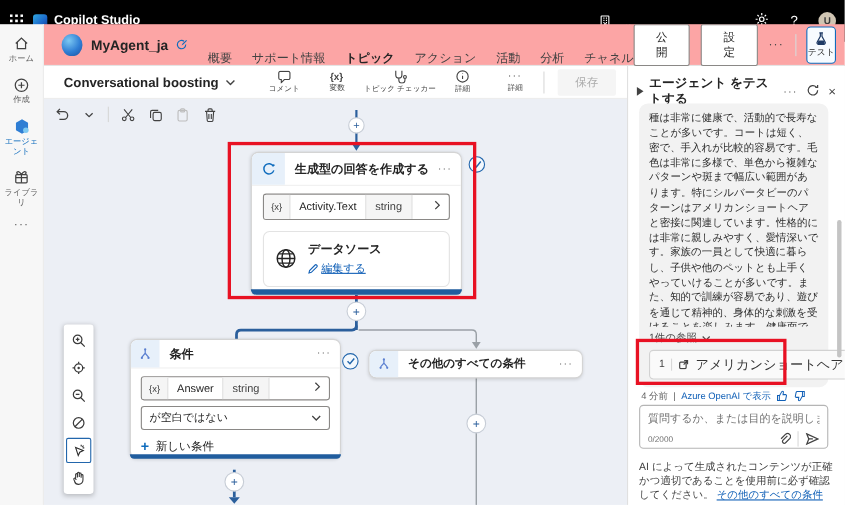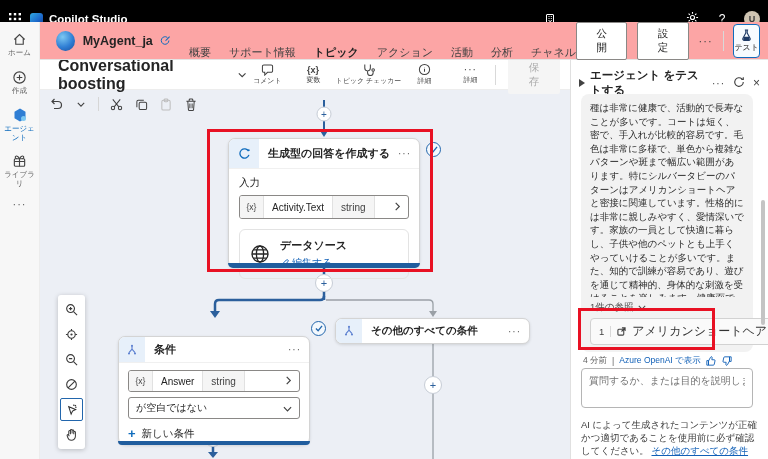--- a/index.html
+++ b/index.html
@@ -37,21 +37,21 @@
   
   .sidebar { position:absolute; left:0; top:22px; width:40px; height:437px; background:#f7f7f7; border-right:1px solid #ececec; display:flex; flex-direction:column; align-items:center; padding-top:10px; gap:12px; }
   .side-item { width:38px; display:flex; flex-direction:column; align-items:center; gap:2px; cursor:pointer; color:#424242; }
   .side-item .lbl { font-size:7.5px; line-height:8.5px; color:#616161; text-align:center; word-break:break-all; padding:0 2px; }
   .side-item.active { color:#0f6cbd; }
   .side-item.active .lbl { color:#0f6cbd; }
 
   
   .canvas { position:absolute; left:40px; top:60px; width:530px; height:399px; background:#eceff5; overflow:hidden; }
   .topic-toolbar { position:absolute; left:0; top:0; width:530px; height:30px; background:#fff; border-bottom:1px solid #ededed; display:flex; align-items:center; padding:0 10px 0 18px; }
-  .topic-name { font-weight:bold; font-size:16px; display:flex; align-items:center; gap:6px; cursor:pointer; }
+  .topic-name { font-weight:bold; font-size:12px; display:flex; align-items:center; gap:6px; cursor:pointer; }
   .tt-right { margin-left:auto; display:flex; align-items:center; gap:4px; }
   .tt-btn { display:flex; flex-direction:column; align-items:center; justify-content:center; width:44px; gap:0px; color:#424242; cursor:pointer; }
   .tt-btn .lbl { font-size:7.5px; color:#424242; white-space:nowrap; transform:scale(.92); }
   .save-btn { background:#f5f5f5; color:#ababab; font-size:10.5px; border:none; border-radius:2px; padding:5px 16px; margin-left:8px; }
   .edit-toolbar { position:absolute; left:8px; top:36px; display:flex; align-items:center; gap:9px; color:#424242; }
   .et-ico { width:16px; height:16px; display:flex; align-items:center; justify-content:center; cursor:pointer; }
   .et-ico.disabled { color:#bdbdbd; }
   .et-sep { width:1px; height:14px; background:#d6d6d6; }
 
   svg.wires { position:absolute; left:0; top:0; width:530px; height:399px; }
@@ -88,21 +88,21 @@
   .tp-title { font-weight:bold; font-size:11.5px; }
   .tp-collapse { width:0; height:0; border-top:4px solid transparent; border-bottom:4px solid transparent; border-left:6px solid #424242; cursor:pointer; }
   .tp-icons { margin-left:auto; display:flex; align-items:center; gap:8px; color:#424242; }
   .tp-icons > div { cursor:pointer; }
   .bubble { position:absolute; left:10px; top:34px; width:172px; height:258px; background:#f2f2f2; border-radius:8px; padding:7px 9px; display:flex; flex-direction:column; }
   .bubble-text { flex:1; overflow:hidden; font-size:9.5px; line-height:13.6px; color:#2b2b2b; }
   .refs-label { font-size:9.5px; color:#4a4a4a; display:flex; align-items:center; gap:4px; margin-top:4px; cursor:pointer; }
   .ref-chip { margin-top:4px; display:inline-flex; align-items:center; gap:6px; border:1px solid #d2d2d2; background:#fafafa; border-radius:4px; padding:4px 8px; width:fit-content; cursor:pointer; }
   .ref-chip .idx { font-size:9.5px; color:#424242; border-right:1px solid #d8d8d8; padding-right:6px; }
   .ref-chip .rtitle { font-size:12px; color:#333; white-space:nowrap; }
-  .meta-row { position:absolute; left:12px; top:295px; display:flex; align-items:center; gap:5px; font-size:8.5px; color:#616161; white-space:nowrap; }
+  .meta-row { position:absolute; left:12px; top:295px; display:flex; align-items:flex-start; gap:5px; font-size:8.5px; color:#616161; white-space:nowrap; }
   .meta-row a { color:#1160b7; text-decoration:none; font-size:8.5px; cursor:pointer; }
   .meta-thumbs { display:flex; gap:6px; color:#1160b7; }
   .tp-scroll { position:absolute; right:3px; top:140px; width:4px; height:125px; background:#c4c4c4; border-radius:2px; }
   .chat-input { position:absolute; left:10px; top:308px; width:172px; height:40px; border:1px solid #b5b5b5; border-radius:4px; background:#fff; padding:5px 7px 4px; }
   .chat-ph { font-size:10px; color:#707070; white-space:nowrap; overflow:hidden; }
   .chat-bottom { display:flex; align-items:center; margin-top:4px; }
   .char-count { font-size:7.5px; color:#707070; }
   .chat-actions { margin-left:auto; display:flex; align-items:center; gap:6px; color:#424242; }
   .chat-actions > div { cursor:pointer; display:flex; }
   .disclaimer { position:absolute; left:10px; top:358px; width:178px; font-size:9.5px; line-height:13px; color:#3d3d3d; }
@@ -330,21 +330,20 @@
       <div class="nico">
         <svg width="13" height="13" viewBox="0 0 14 14" fill="none" stroke="#0f6cbd" stroke-width="1.4">
             <path d="M11.8 8.5a5 5 0 1 1-.4-4"></path>
             <circle cx="11.6" cy="3.4" r="1" fill="#0f6cbd" stroke="none"></circle>
           </svg>
       </div>
       <span class="ttl">生成型の回答を作成する</span>
       <span class="dots">···</span>
     </div>
     <div style="padding:7px 10px 0;">
-      <div style="font-size:10.5px; margin-bottom:5px;">入力</div>
       <div class="var-row">
         <span class="tok">{x}</span>
         <span class="vname">Activity.Text</span>
         <span class="vtype">string</span>
         <span class="chev">
           <svg width="7" height="9" viewBox="0 0 7 10" fill="none" stroke="#424242" stroke-width="1.3">
               <path d="M1.5 1l4 4-4 4"></path>
             </svg>
         </span>
       </div>
@@ -366,21 +365,21 @@
       </div>
     </div>
     <div class="node-bar"></div>
   </div>
   <div class="check-badge" style="left:386px; top:82px;">
     <svg width="8" height="7" viewBox="0 0 9 8" fill="none" stroke="#2266ac" stroke-width="1.5">
         <path d="M1 4l2.5 2.5L8 1"></path>
       </svg>
   </div>
 
-  <div class="node" style="left:78px; top:276px; width:192px; height:109px;">
+  <div class="node" style="left:78px; top:248px; width:192px; height:109px;">
     <div class="node-head" style="height:26px;">
       <div class="nico" style="width:26px; height:25px;">
         <svg width="12" height="12" viewBox="0 0 14 14" fill="none" stroke="#5b7fd0" stroke-width="1.3">
             <path d="M7 2v4M7 6L3.5 10M7 6l3.5 4"></path>
             <circle cx="7" cy="2" r="1.2" fill="#5b7fd0" stroke="none"></circle>
             <circle cx="3.5" cy="11" r="1.2" fill="#5b7fd0" stroke="none"></circle>
             <circle cx="10.5" cy="11" r="1.2" fill="#5b7fd0" stroke="none"></circle>
           </svg>
       </div>
       <span class="ttl">条件</span>
@@ -519,18 +518,35 @@
       <svg width="10" height="10" viewBox="0 0 12 12" fill="none" stroke="#1160b7" stroke-width="1.1" transform="rotate(180)">
           <path d="M1 5.5h2V11H1zM3 6l2.5-4.5a1 1 0 0 1 1.9.6L7 4.5h2.8a1 1 0 0 1 1 1.2l-.9 4.3a1.2 1.2 0 0 1-1.2 1H3z"></path>
         </svg>
     </div>
   </div>
 
   <div class="tp-scroll"></div>
 
   <div class="chat-input">
     <div class="chat-ph">質問するか、または目的を説明します</div>
+    <div class="chat-bottom">
+      <span class="char-count">0/2000</span>
+      <div class="chat-actions">
+        <div>
+          <svg width="11" height="12" viewBox="0 0 12 13" fill="none" stroke="#424242" stroke-width="1.2">
+              <path d="M8.5 3.5L4 8a1.8 1.8 0 0 0 2.5 2.5l4.5-4.5a3 3 0 0 0-4.2-4.2L2.3 6.3"></path>
+            </svg>
+        </div>
+        <div class="vsep" style="height:14px;"></div>
+        <div>
+          <svg width="13" height="12" viewBox="0 0 14 13" fill="none" stroke="#424242" stroke-width="1.2">
+              <path d="M1.5 1.5L12.5 6.5 1.5 11.5 3.5 6.5z"></path>
+              <path d="M3.5 6.5h4"></path>
+            </svg>
+        </div>
+      </div>
+    </div>
   </div>
 
   <div class="disclaimer"><span>AI によって生成されたコンテンツが正確かつ適切であることを使用前に必ず確認してください。</span> <a>その他のすべての条件</a></div>
 
   <div class="red-box" style="left:7px; top:248px; width:137px; height:42px;"></div>
 </div>
 
 </body></html>

